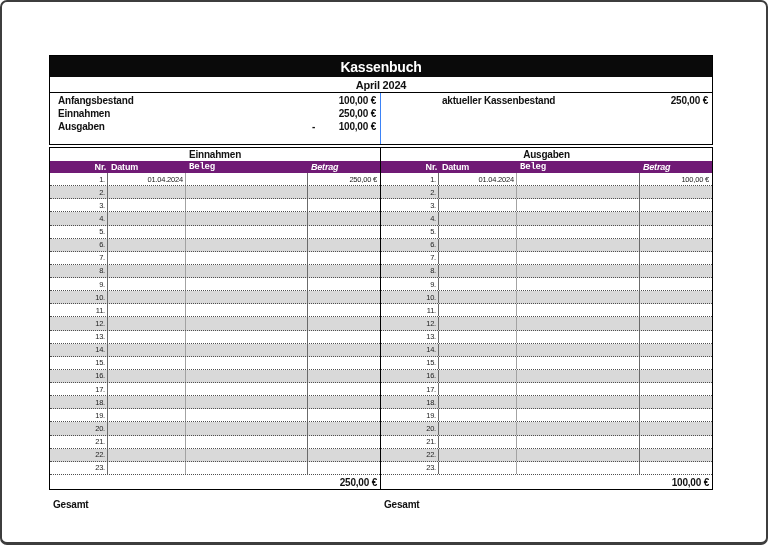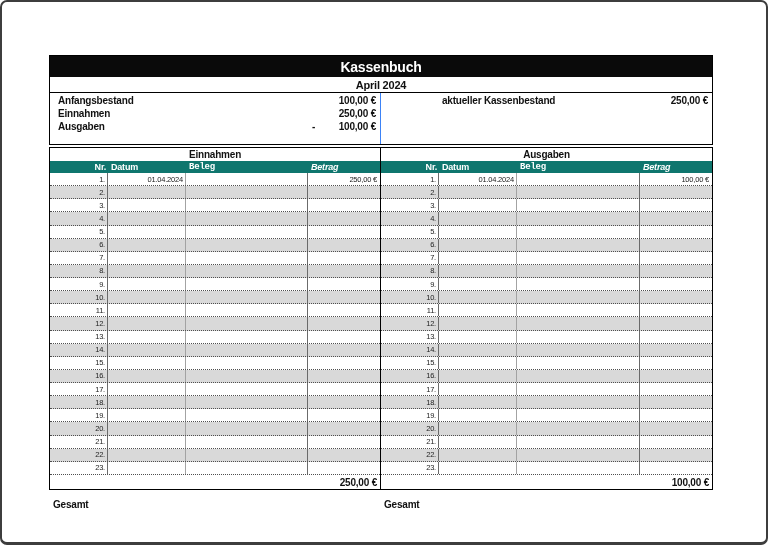--- a/index.html
+++ b/index.html
@@ -38,21 +38,21 @@
 
   
   .block-tables { display:flex; border:1px solid #000; margin-top:2px; }
   .half { width:331px; display:flex; flex-direction:column; }
   .half.left { border-right:1px solid #000; }
   .section-header {
     height:13px; display:flex; align-items:center; justify-content:center;
     font-size:10px; font-weight:bold;
   }
   .col-header {
-    height:12px; background:#0f766e; color:#fff; display:flex; align-items:center;
+    height:12px; background:#701a75; color:#fff; display:flex; align-items:center;
     font-size:9px; font-weight:bold;
   }
   .h-nr { width:58px; text-align:right; padding-right:2px; }
   .h-datum { width:78px; padding-left:3px; }
   .h-beleg { flex:1; padding-left:3px;font-family:Liberation Mono, monospace; }
   .h-betrag { width:72px; padding-left:3px;font-style:italic; }
 
   .rows { height:302px; display:flex; flex-direction:column; }
   .trow { flex:1; display:flex; align-items:center; border-bottom:1px dotted #4f4f4f; font-size:7.5px; color:#222; }
   .trow.stripe { background:#d9d9d9; }

